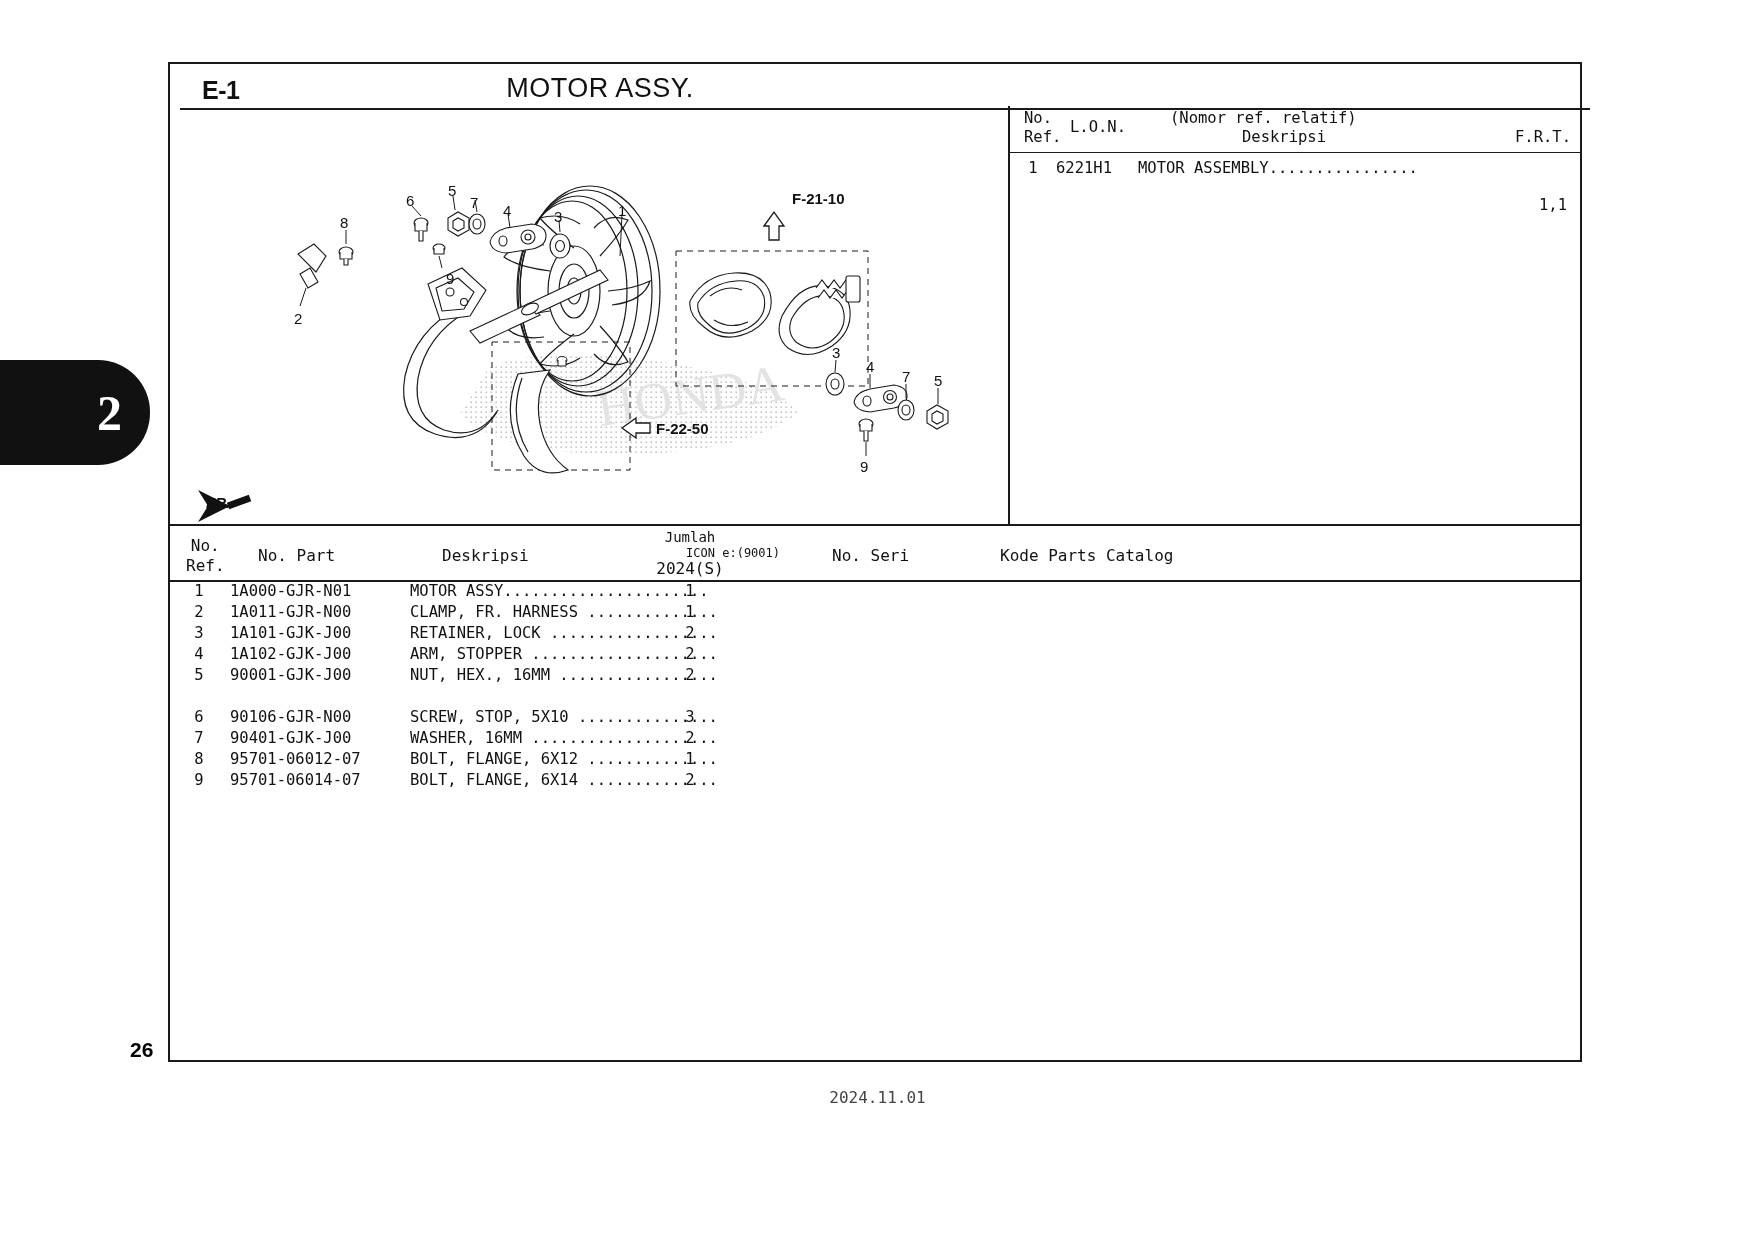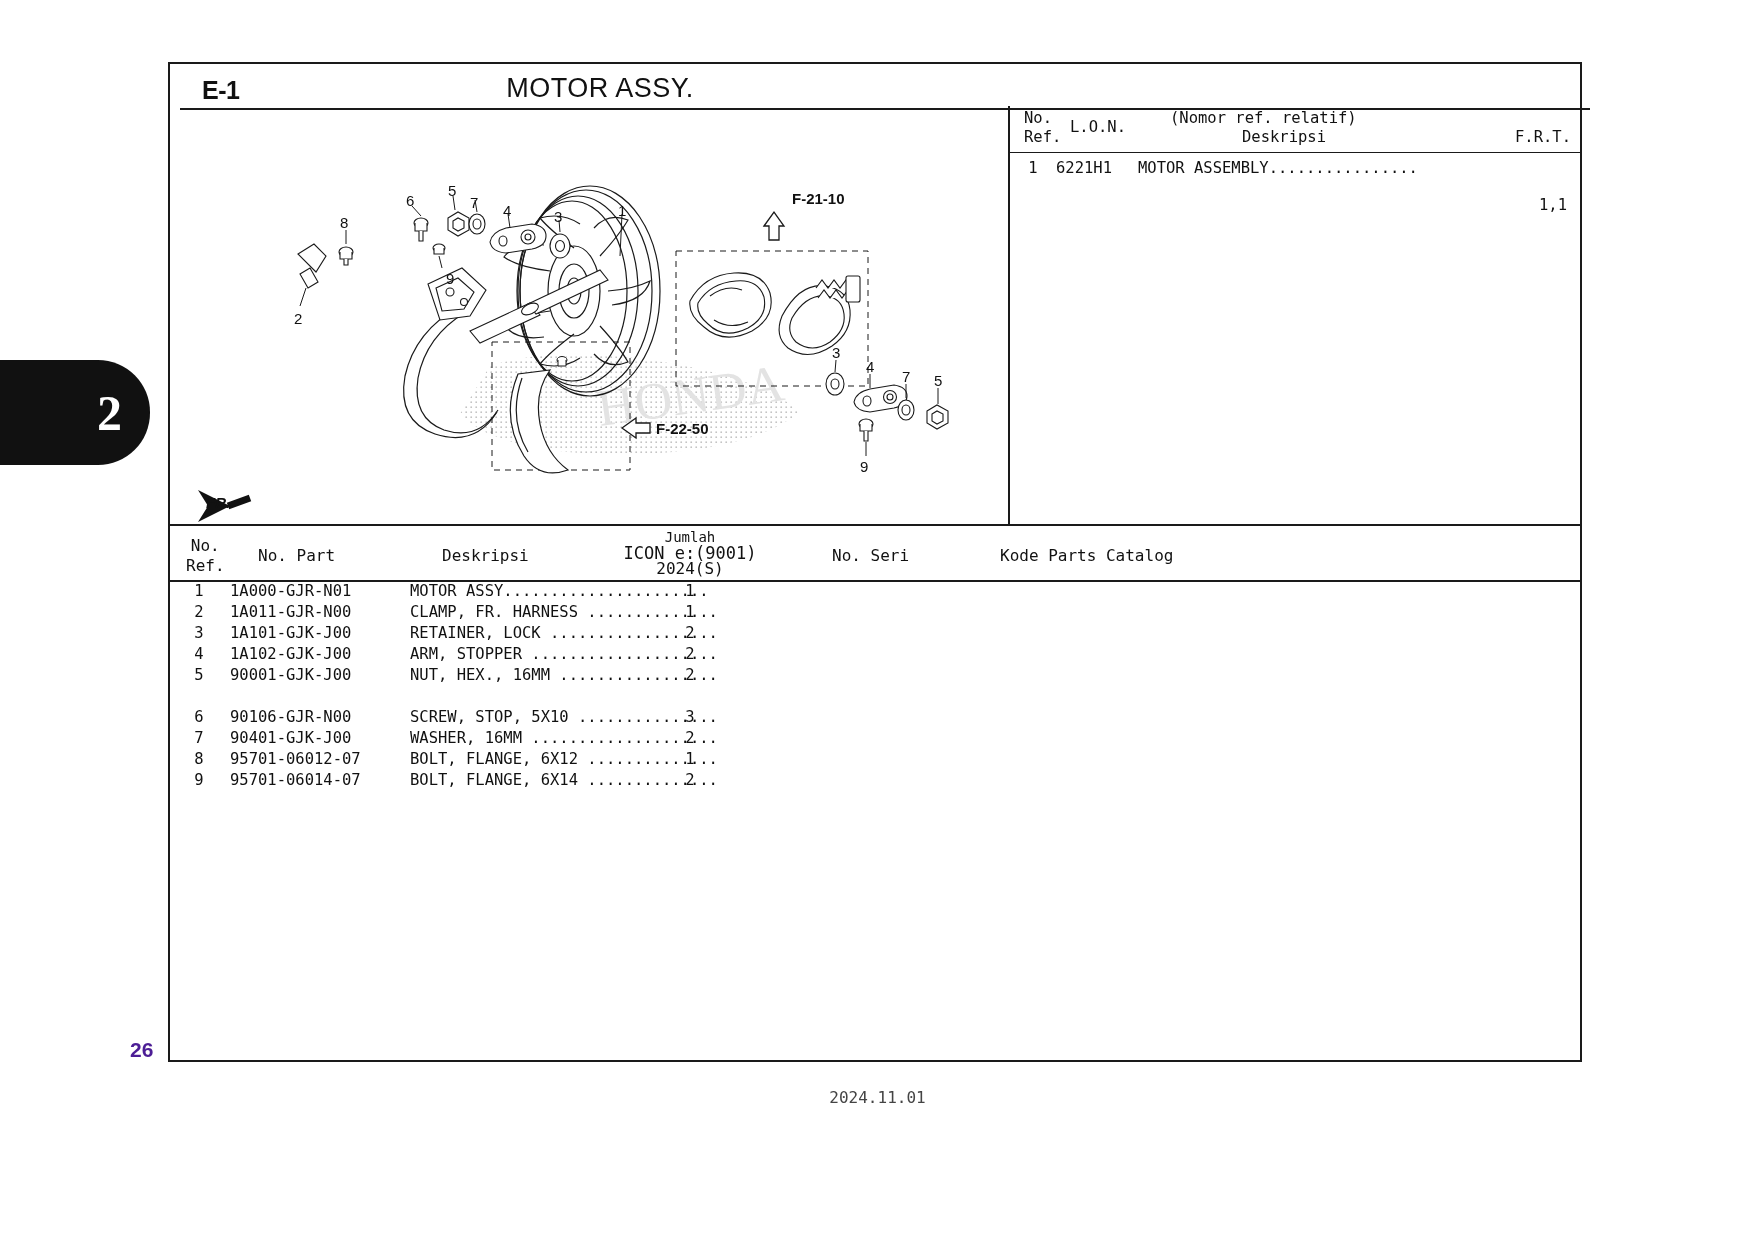--- a/index.html
+++ b/index.html
@@ -98,21 +98,21 @@
   #parts-head .h-noref{
     position:absolute;left:16px;top:10px;
     font-size:16px;line-height:20px;color:#111;text-align:center;
   }
   #parts-head .h-nopart{position:absolute;left:88px;top:20px;font-size:16px;color:#111;}
   #parts-head .h-desk{position:absolute;left:272px;top:20px;font-size:16px;color:#111;}
   #parts-head .h-jml{
     position:absolute;left:430px;top:4px;width:180px;text-align:center;color:#111;
   }
   #parts-head .h-jml .l1{font-size:14px;display:block;line-height:15px;}
-  #parts-head .h-jml .l2{font-size:17px;display:block;line-height:16px;}
+  #parts-head .h-jml .l2{font-size:12px;display:block;line-height:16px;text-align:right;}
   #parts-head .h-jml .l3{font-size:16px;display:block;line-height:15px;}
   #parts-head .h-seri{position:absolute;left:662px;top:20px;font-size:16px;color:#111;}
   #parts-head .h-kode{position:absolute;left:830px;top:20px;font-size:16px;color:#111;}
 
   
   #parts-body{
     position:absolute;left:0;top:518px;width:100%;bottom:0;
   }
   .p-row{position:relative;height:21px;font-size:15.5px;color:#111;}
   .p-row.spacer{height:21px;}
@@ -131,21 +131,21 @@
   #section-tab span{
     position:absolute;right:28px;top:50%;
     transform:translateY(-50%);
     color:#fff;font-size:50px;font-weight:bold;
     font-family:"Liberation Serif", serif;
   }
 
   
   #page-number{
     position:absolute;left:130px;top:1038px;
-    font-size:21px;font-weight:bold;color:#4c1d95;text-align:right;
+    font-size:21px;font-weight:bold;color:#000000;text-align:right;
   }
   #page-date{
     position:absolute;left:0;top:1088px;width:1755px;
     text-align:center;font-size:16px;color:#444;
   }
 
   
   .callout{
     position:absolute;font-size:15px;font-weight:bold;color:#111;
     font-family:"Liberation Sans",sans-serif;

